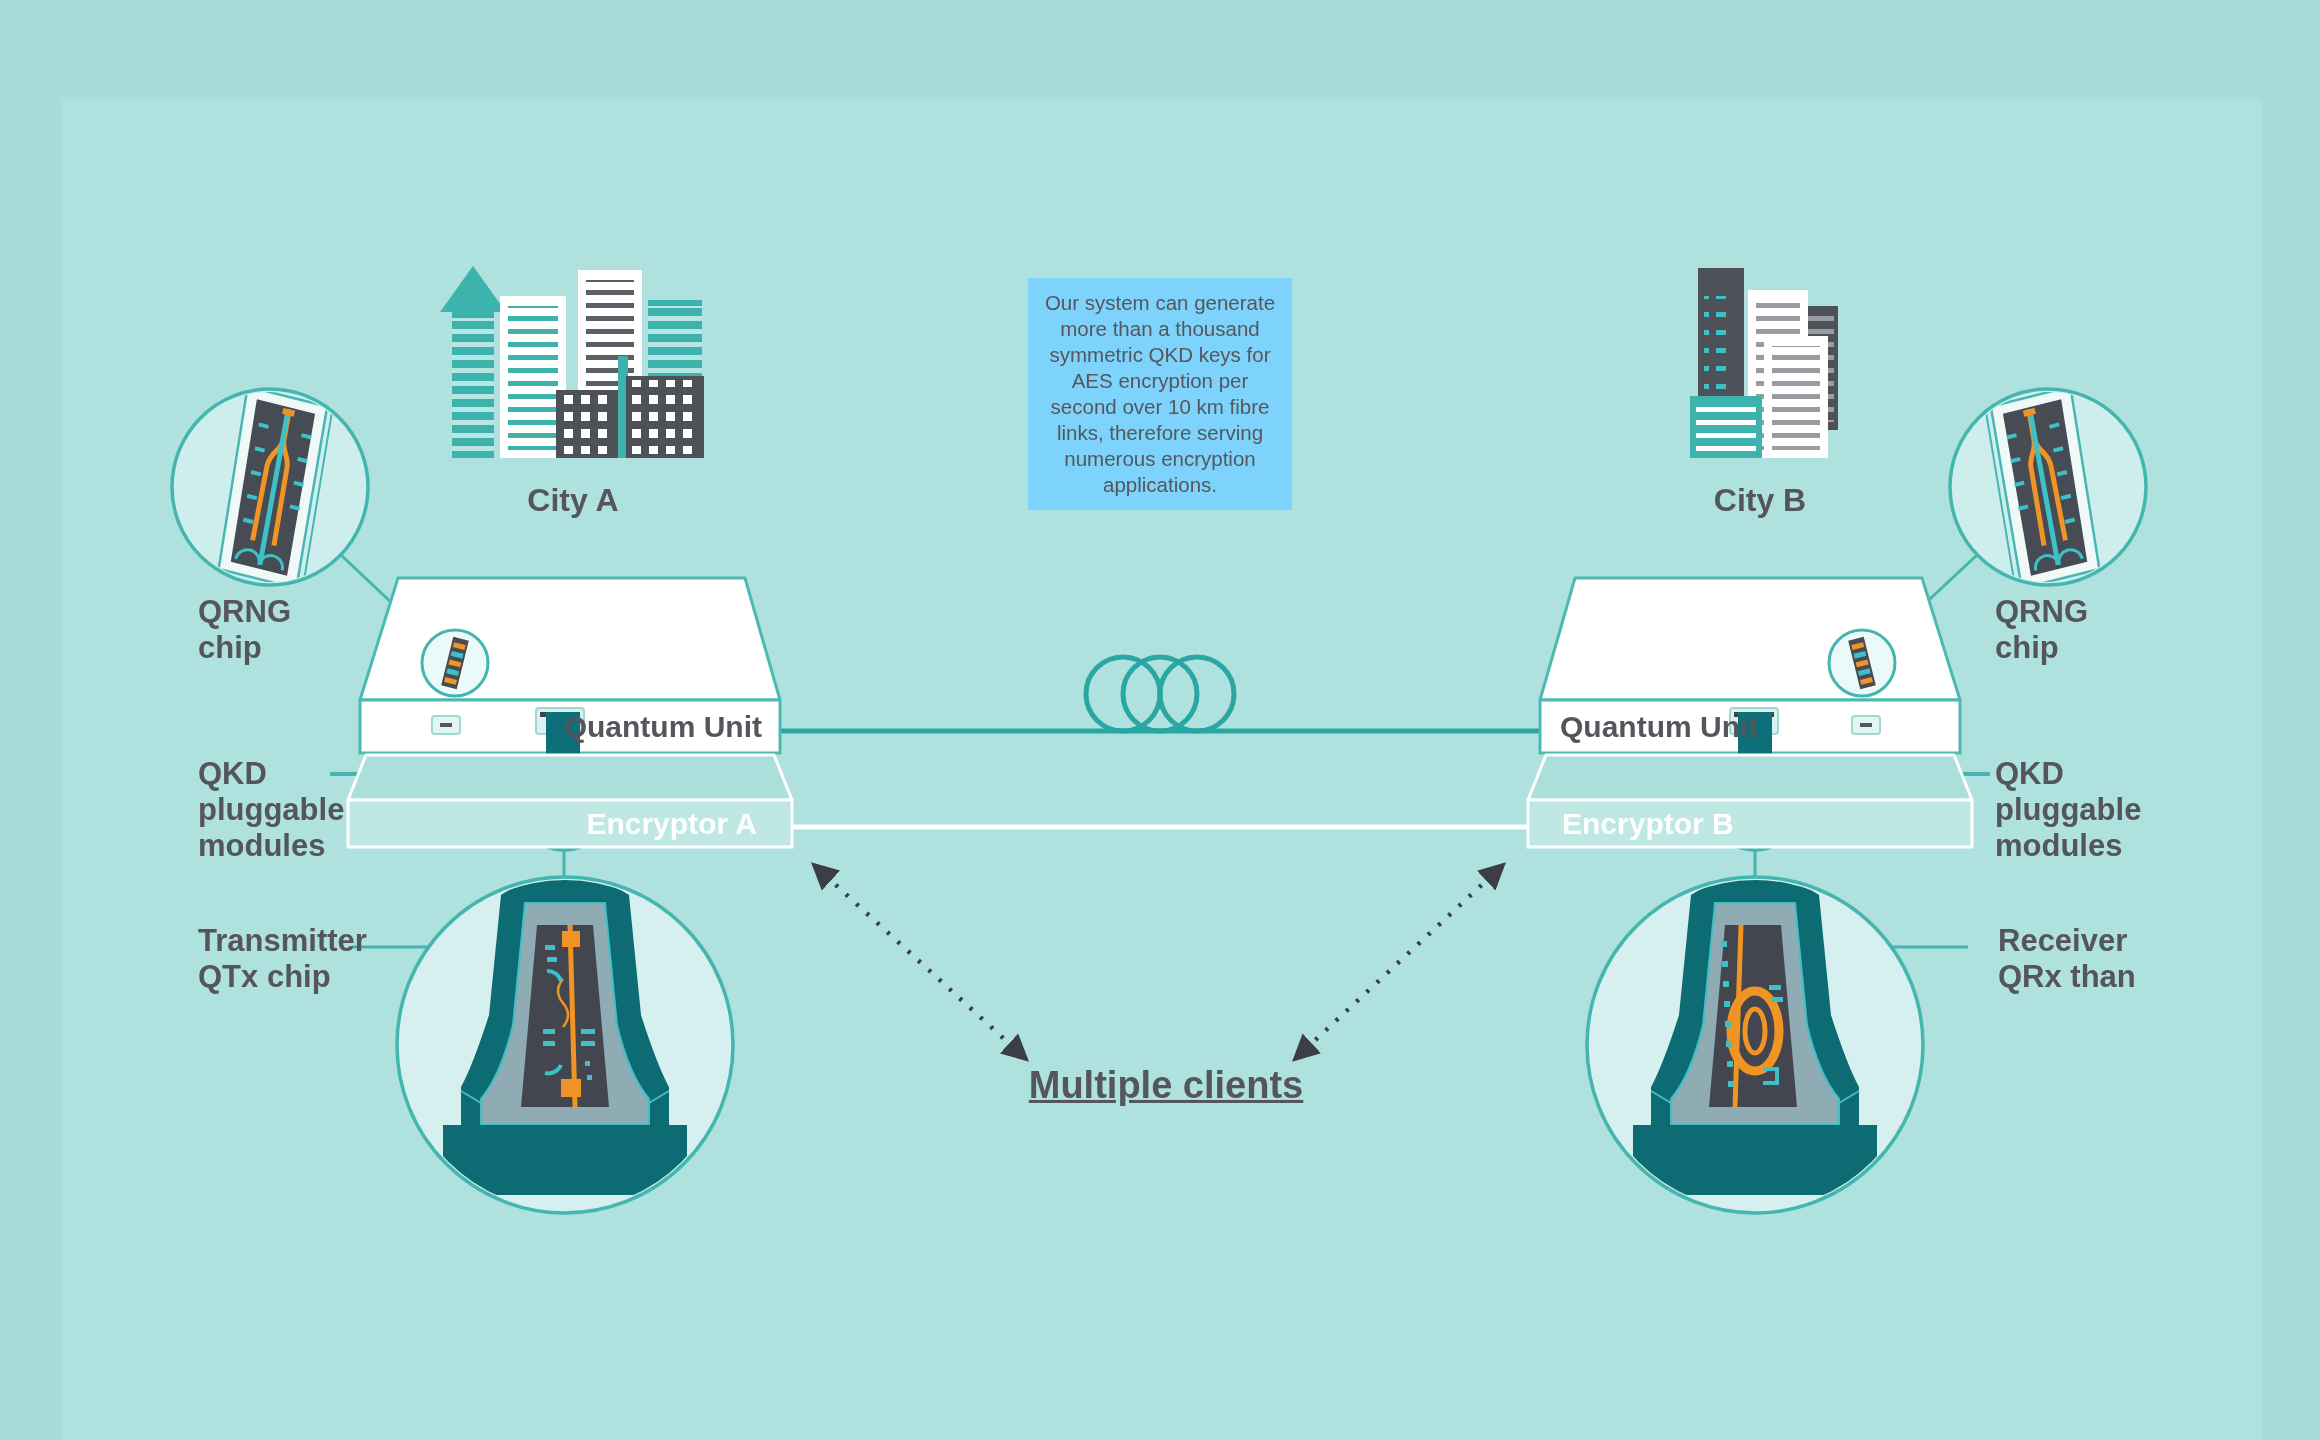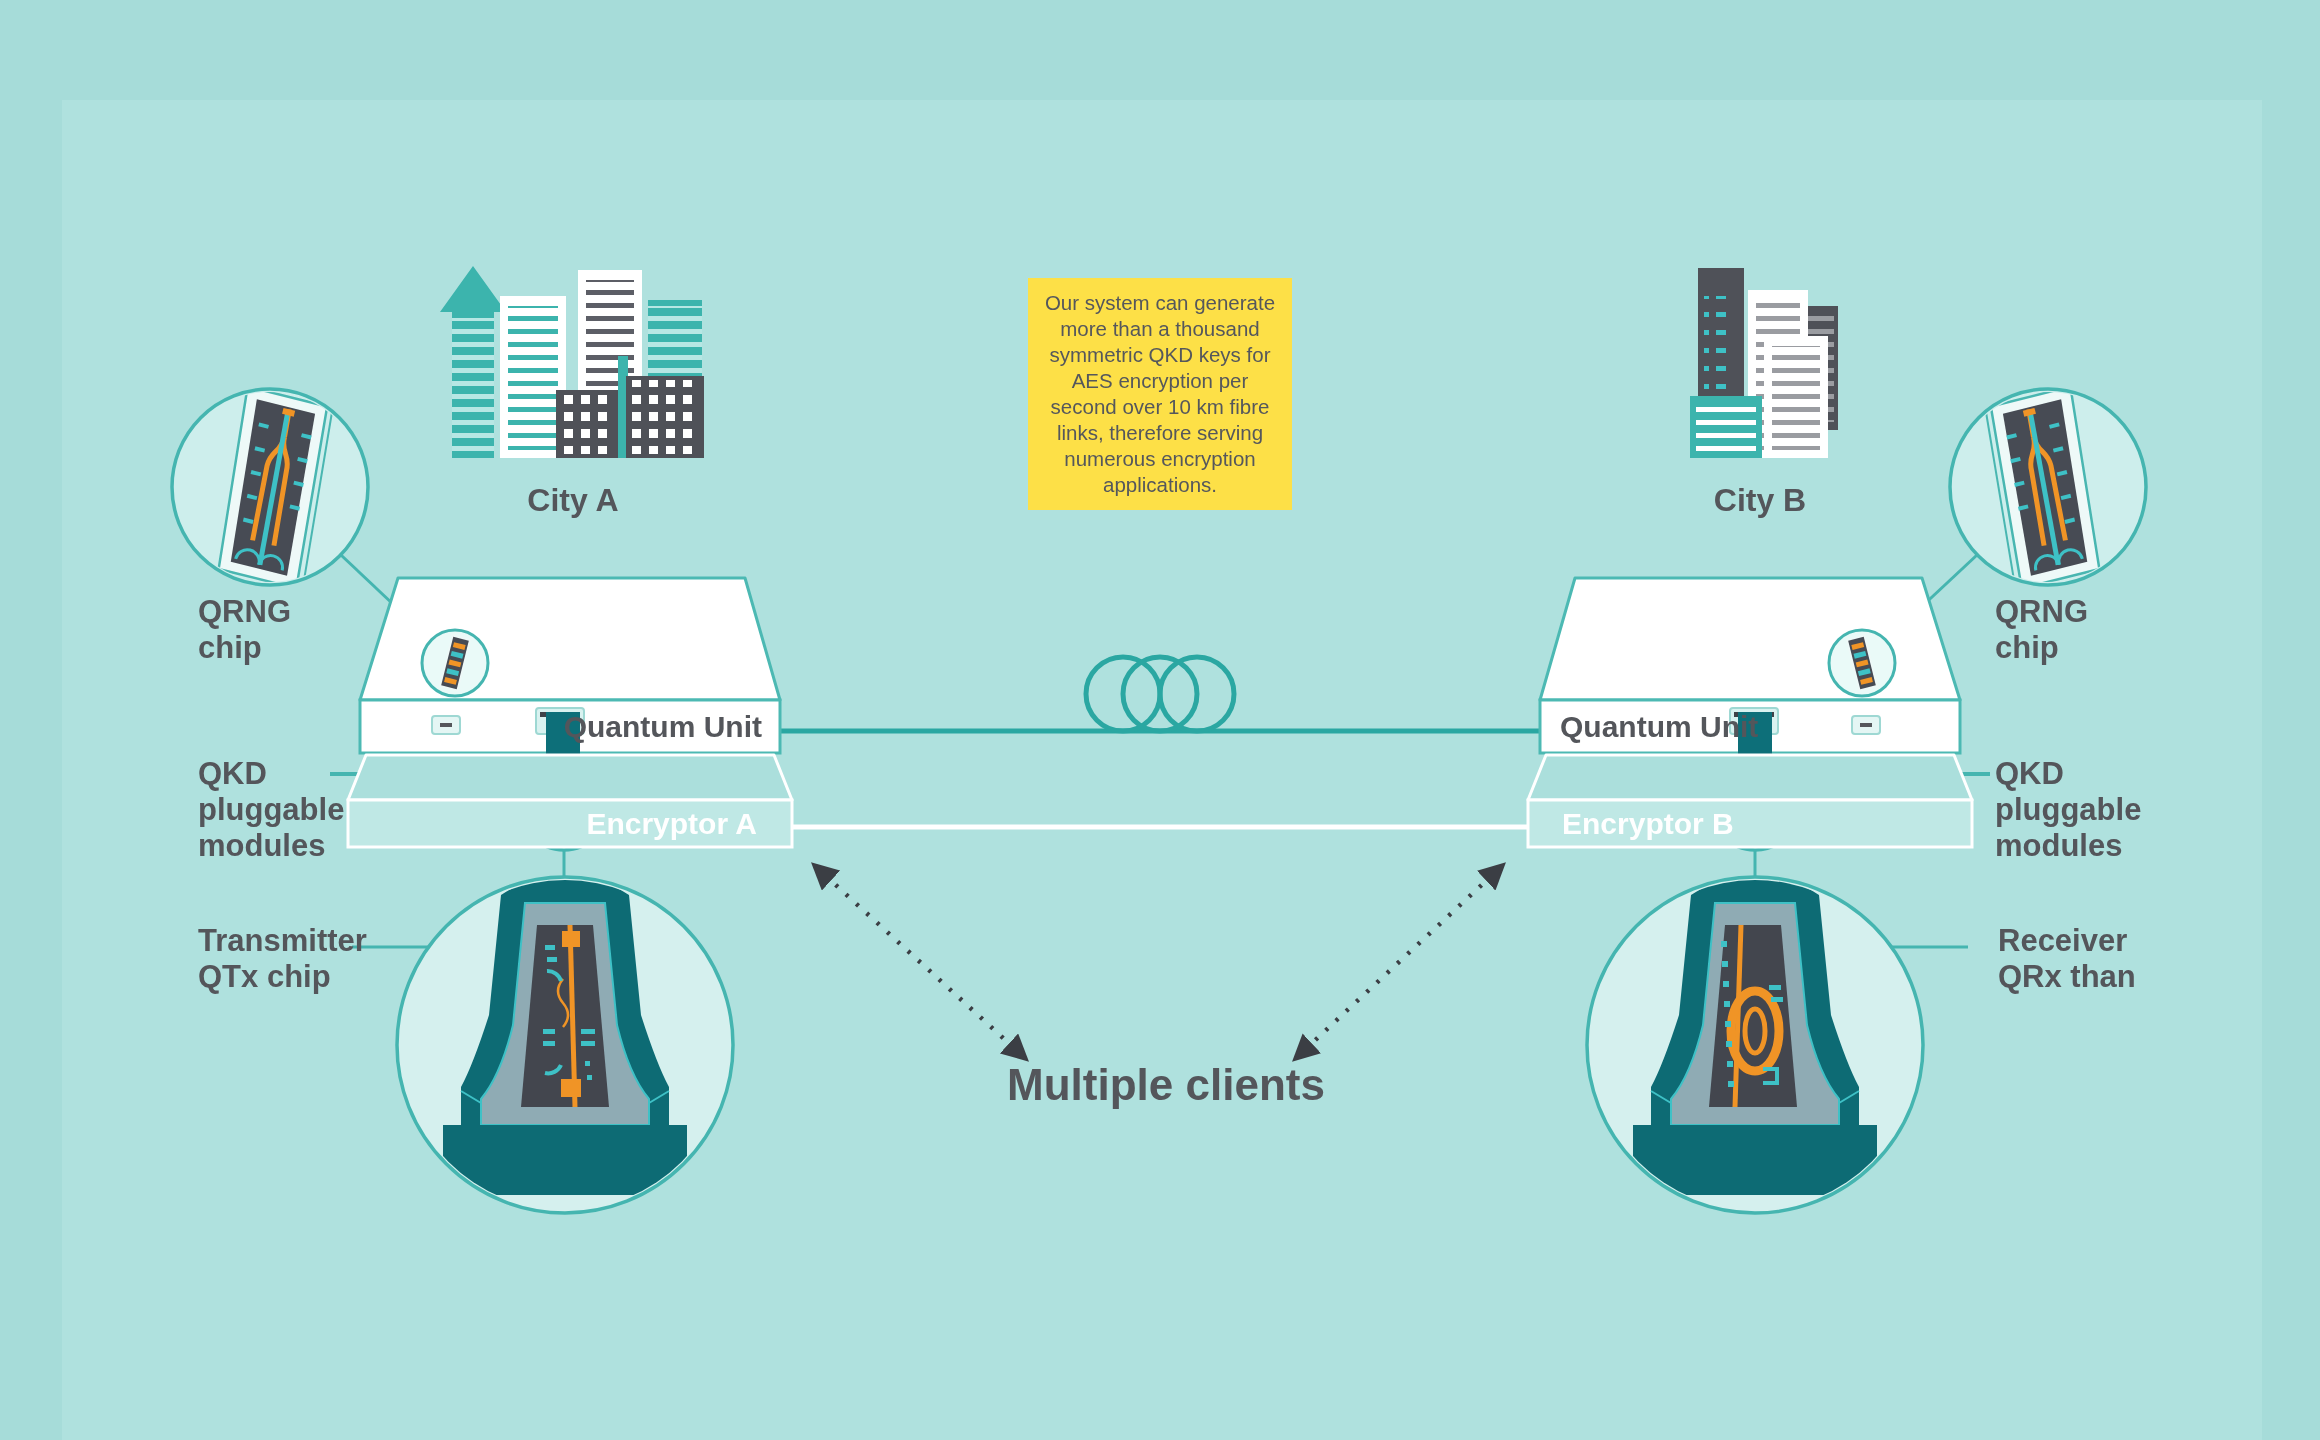--- a/index.html
+++ b/index.html
@@ -7,26 +7,26 @@
          font-family:"Liberation Sans", sans-serif;}
   #diagram-svg{position:absolute;left:0;top:0;}
   .lbl{position:absolute;font-weight:700;color:#54565b;font-size:31px;line-height:1.16;
        white-space:pre-line;letter-spacing:0;}
   .lbl.centered{transform:translate(-50%,-50%);text-align:left;}
   .lbl.vcenter{transform:translateY(-50%);}
   .lbl.white{color:#ffffff;text-align:right;}
   .lbl.right{text-align:right;}
   .device-label{font-size:30px;}
   .city-label{font-size:32px;}
-  #info-box{position:absolute;left:1028px;top:278px;width:264px;height:232px;background:#fde047;
+  #info-box{position:absolute;left:1028px;top:278px;width:264px;height:232px;background:#7dd3fc;
             display:flex;align-items:center;justify-content:center;box-sizing:border-box;
             padding:2px 15px;}
   #info-box .txt{font-size:20.5px;line-height:1.27;color:#55575c;text-align:center;
                  font-weight:400;}
-  #clients-label{font-size:44px;}
+  #clients-label{font-size:38px;text-decoration:underline;}
 </style>
 </head>
 <body>
 
 <div id="stage">
 
 <svg id="diagram-svg" width="2320" height="1440" viewBox="0 0 2320 1440">
   <defs>
     <marker id="ah" viewBox="0 0 10 10" refX="8" refY="5" markerWidth="6" markerHeight="6" orient="auto-start-reverse">
       <path d="M0,0 L10,5 L0,10 z" fill="#3b3e44"></path>

